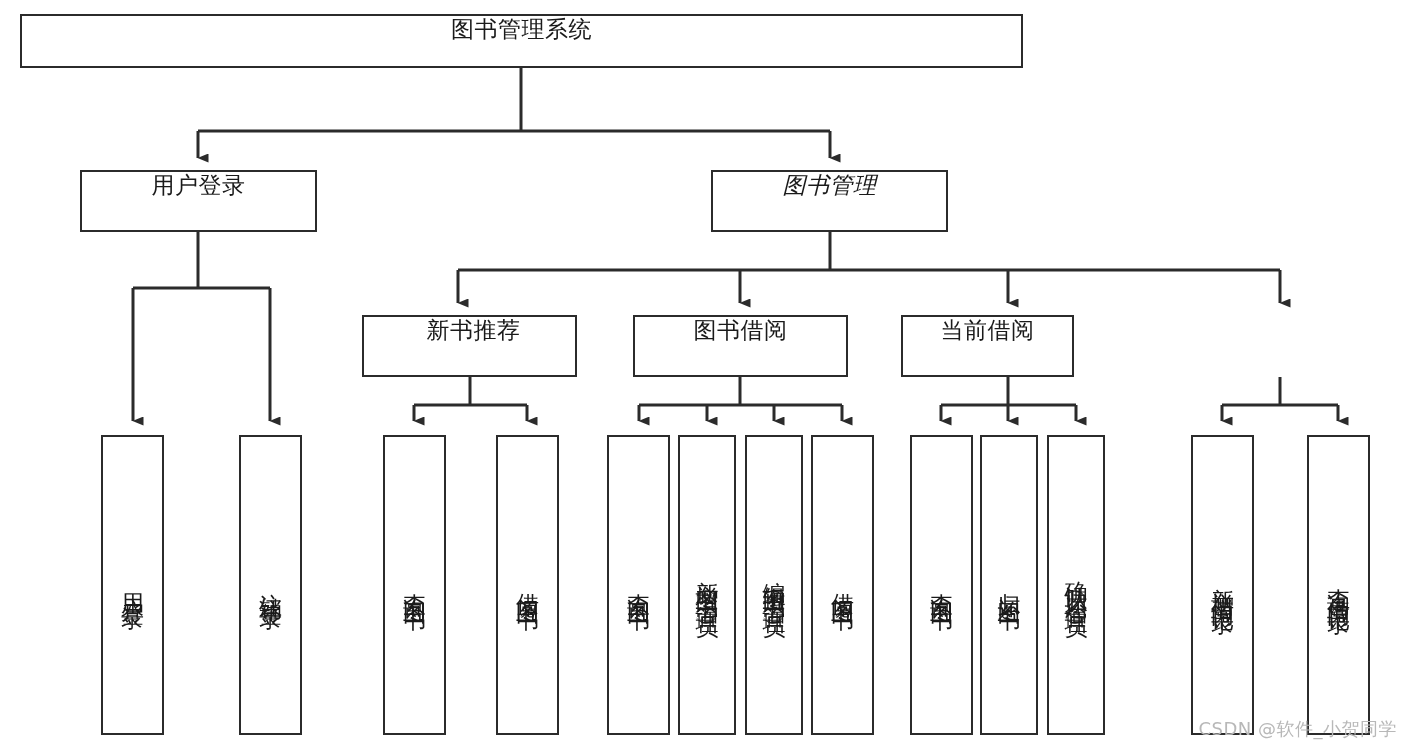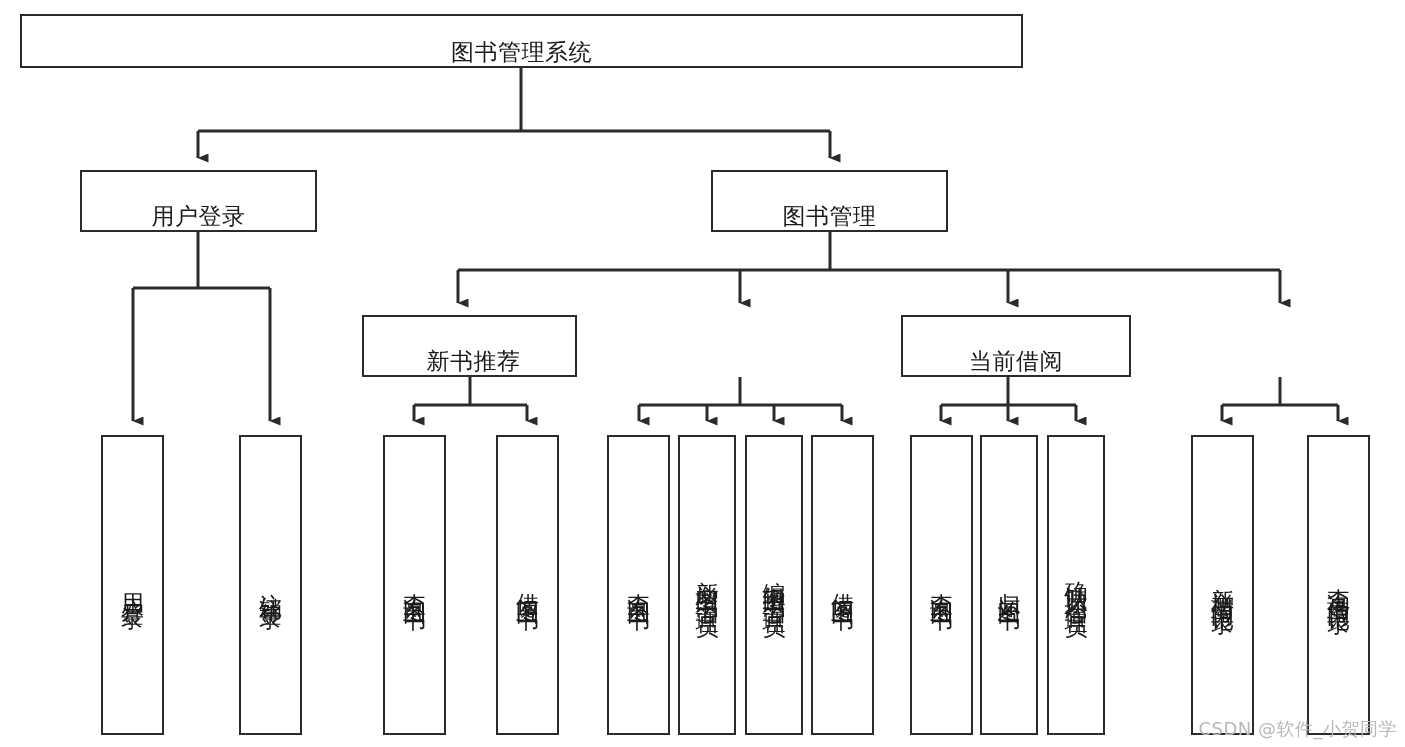--- a/index.html
+++ b/index.html
@@ -24,21 +24,21 @@
     width: 1405px;
     height: 747px;
     pointer-events: none;
   }
   .node {
     position: absolute;
     box-sizing: border-box;
     background: #ffffff;
     border: 2.5px solid #2b2b2b;
     display: flex;
-    align-items: flex-end;
+    align-items: flex-start;
     justify-content: center;
     color: #1a1a1a;
   }
   .node .label {
     display: block;
     text-align: center;
     line-height: 1.18;
     white-space: nowrap;
   }
   .node.horiz .label {
@@ -123,28 +123,31 @@
     </g>
   </svg>
 
   <div class="node horiz" style="left:20px; top:14px; width:1003px; height:54px;">
     <span class="label">图书管理系统</span>
   </div>
 
   <div class="node horiz" style="left:80px; top:170px; width:237px; height:62px;">
     <span class="label">用户登录</span>
   </div>
-  <div class="node horiz" style="left:711px; top:170px; width:237px; height:62px;">
+  <div class="node horiz" style="left:711px; top:170px; width:237px; height:62px;font-style:italic;">
     <span class="label">图书管理</span>
   </div>
 
   <div class="node horiz" style="left:362px; top:315px; width:215px; height:62px;padding-left:8px;">
     <span class="label">新书推荐</span>
   </div>
-  <div class="node horiz" style="left:901px; top:315px; width:230px; height:62px;">
+  <div class="node horiz" style="left:633px; top:315px; width:215px; height:62px;">
+    <span class="label">图书借阅</span>
+  </div>
+  <div class="node horiz" style="left:901px; top:315px; width:173px; height:62px;">
     <span class="label">当前借阅</span>
   </div>
 
   <div class="node vert" style="left:101px; top:435px; width:63px; height:300px;">
     <span class="label">用户登录</span>
   </div>
   <div class="node vert" style="left:239px; top:435px; width:63px; height:300px;">
     <span class="label">注销登录</span>
   </div>
 

